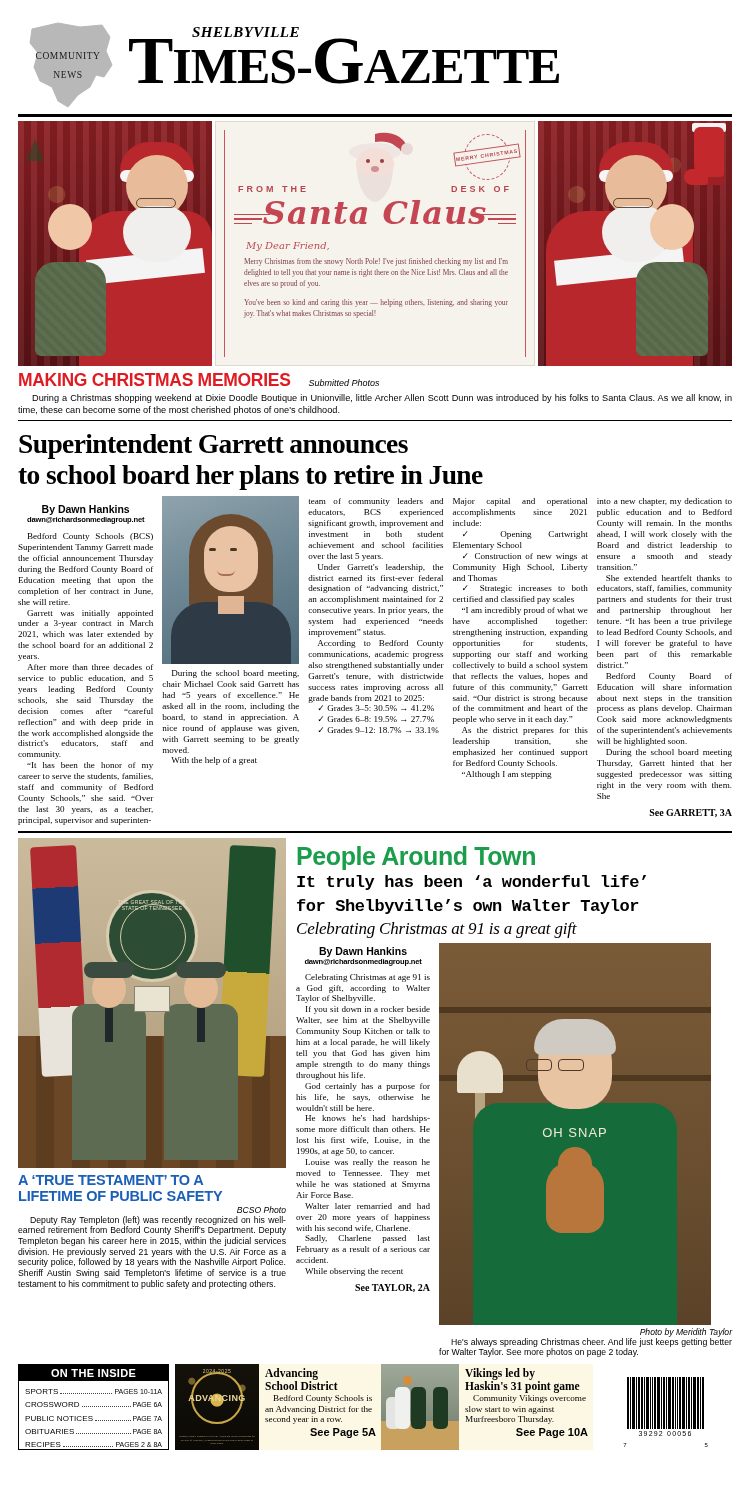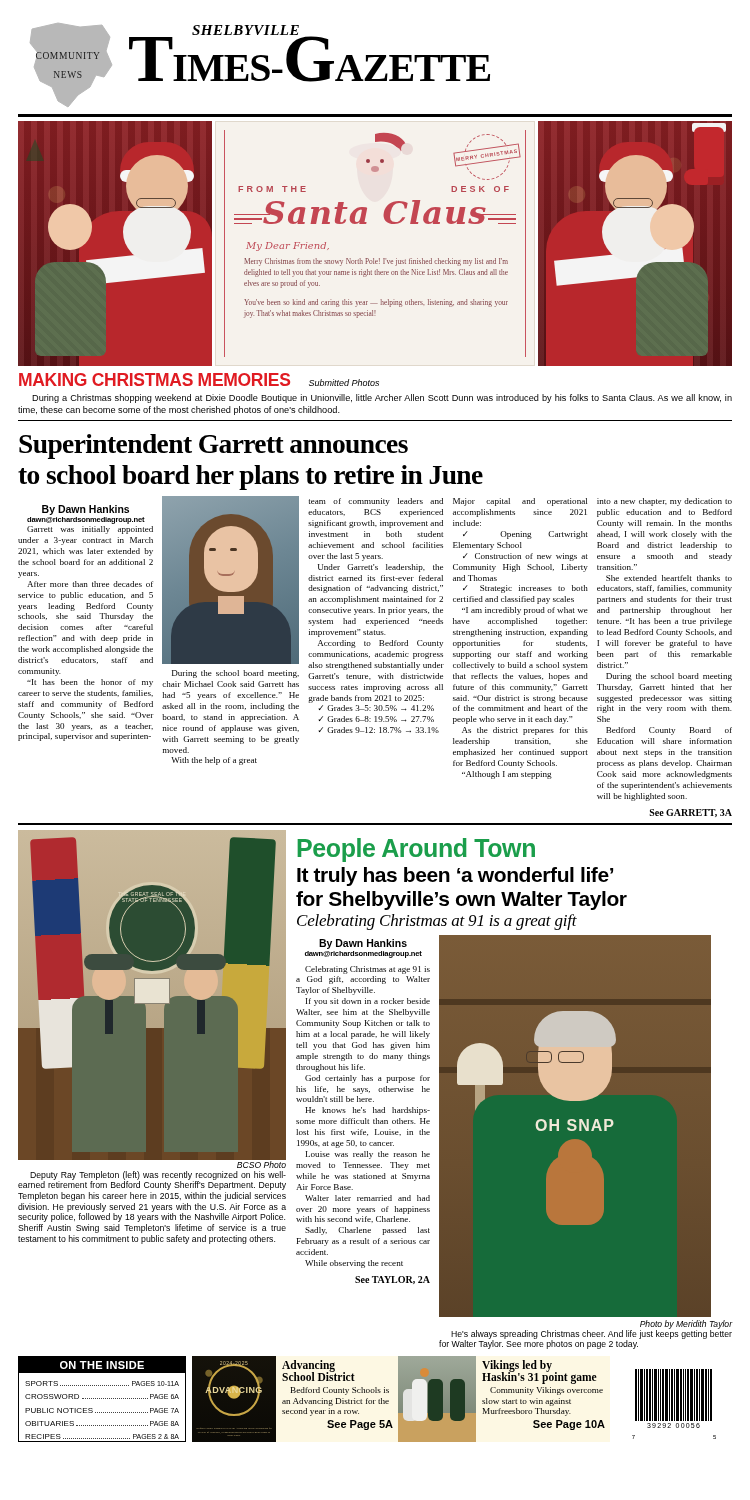--- a/index.html
+++ b/index.html
@@ -17,21 +17,21 @@
   .masthead { display: flex; align-items: center; height: 112px; padding-top: 14px; }
   .state-logo { width: 104px; height: 96px; position: relative; flex: 0 0 104px; }
   .state-logo svg { position: absolute; left: 0; top: 0; }
   .logo-text { position: absolute; left: 8px; top: 32px; width: 84px; text-align: center;
     font-family: "Liberation Serif", serif; font-size: 9.5px; letter-spacing: .6px; line-height: 19px; color: #1a1a1a; }
   .title-wrap { flex: 1; position: relative; padding-left: 6px; }
   .kicker { position: absolute; left: 70px; top: 6px; font-style: italic; font-weight: bold;
     font-size: 15px; letter-spacing: .5px; font-family: "Liberation Serif", serif; }
   .title-main { font-family: "Liberation Serif", serif; font-weight: bold; font-size: 68px;
     line-height: 84px; letter-spacing: -1px; white-space: nowrap; }
-  .title-main .sc { font-size: 40px; }
+  .title-main .sc { font-size: 50px; }
 
   .rule-thick { border-top: 2.5px solid #000; margin-top: 2px; }
   .dateline { display: flex; align-items: baseline; justify-content: space-between;
     padding: 3px 2px 4px; font-size: 12.5px; }
   .price { font-weight: bold; font-size: 14px; }
   .price sup { font-size: 8px; vertical-align: super; }
   .date-center { font-weight: bold; font-size: 13.5px; letter-spacing: .2px; }
   .site { font-size: 12.5px; }
   .rule-thin { border-top: 1.5px solid #000; }
 
@@ -146,21 +146,21 @@
   .pt-body { position: absolute; left: 50%; transform: translateX(-50%); bottom: 0;
     width: 120px; height: 62px; background: #2e3a46; border-radius: 34px 34px 0 0; }
   .pt-neck { position: absolute; left: 50%; transform: translateX(-50%); bottom: 50px;
     width: 26px; height: 18px; background: #dfb596; }
   .jump { text-align: right; font-family: "Liberation Serif", serif; font-weight: bold;
     font-size: 10px; margin-top: 5px; }
 
   
   .sec-banner { color: #1b9e4b; font-family: "Liberation Sans", sans-serif; font-weight: bold;
     font-size: 25px; letter-spacing: -.4px; margin-top: 4px; }
-  .art2-head { font-family: Liberation Sans, sans-serif; font-weight: bold; font-size: 21px;
+  .art2-head { font-family: Liberation Mono, monospace; font-weight: bold; font-size: 17px;
     line-height: 24px; letter-spacing: -.4px; }
   .art2-sub { font-family: "Liberation Serif", serif; font-style: italic; font-size: 17px;
     line-height: 20px; letter-spacing: -.2px; }
 
   
   .mid { display: flex; gap: 10px; margin-top: 5px; }
   .mid-left { width: 268px; }
   .mid-right { flex: 1; }
 
   .flagphoto { width: 268px; height: 330px; position: relative; overflow: hidden;
@@ -216,26 +216,26 @@
     width: 82px; height: 36px; background: #cfcac2; border-radius: 41px 41px 10px 10px; }
   .tp-glass { position: absolute; top: 34px; width: 26px; height: 12px; border: 1.5px solid #4a3a2c; border-radius: 4px; }
   .tp-glass.l { left: 56px; } .tp-glass.r { left: 88px; }
   .tp-sweater { position: absolute; left: 50%; transform: translateX(-50%); top: 78px;
     width: 204px; height: 226px; background: #166b3a; border-radius: 26px 26px 0 0; }
   .tp-gingerbread { position: absolute; left: 50%; transform: translateX(-50%); top: 58px;
     width: 58px; height: 72px; background: #b9763c; border-radius: 26px 26px 16px 16px; }
   .tp-gb-head { position: absolute; left: 50%; transform: translateX(-50%); top: -14px;
     width: 34px; height: 34px; background: #b9763c; border-radius: 50%; }
   .tp-text { position: absolute; left: 50%; transform: translateX(-50%); top: 22px;
-    font-family: "Liberation Sans", sans-serif; font-weight: bold; font-size: 16px; color: #f0e9d8;
+    font-family: "Liberation Sans", sans-serif; font-weight: normal; font-size: 13px; color: #f0e9d8;
     letter-spacing: 1px; white-space: nowrap; text-align: right; }
 
   
   .bottombar { display: flex; gap: 6px; margin-top: 6px; height: 86px; }
-  .inside-box { width: 168px; border: 1.2px solid #000; }
+  .inside-box { width: 151px; border: 1.2px solid #000; }
   .inside-title { background: #000; color: #fff; font-family: "Liberation Sans", sans-serif;
     font-weight: bold; font-size: 11px; text-align: center; letter-spacing: .3px; padding: 2px 0; }
   .inside-list { padding: 4px 6px 0; }
   .inside-row { display: flex; align-items: baseline; font-family: "Liberation Sans", sans-serif;
     font-size: 8px; line-height: 13.3px; }
   .inside-row .nm { letter-spacing: .1px; }
   .inside-row .dots { flex: 1; border-bottom: 1px dotted #444; margin: 0 2px 2.5px; }
   .inside-row .pg { font-size: 7px; }
 
   .promo { display: flex; background: #fdf8e3; height: 86px; }
@@ -388,20 +388,21 @@
 
   <div class="art1-head">
     <div>Superintendent Garrett announces</div>
     <div>to school board her plans to retire in June</div>
   </div>
 
   <div class="cols5">
     <div class="col">
       <div class="byline">By Dawn Hankins</div>
       <div class="byline-mail">dawn@richardsonmediagroup.net</div>
+      <p style="margin-top:7px">Bedford County Schools (BCS) Superintendent Tammy Garrett made the official announcement Thursday during the Bedford County Board of Education meeting that upon the completion of her contract in June, she will retire.</p>
       <p>Garrett was initially appointed under a 3-year contract in March 2021, which was later extended by the school board for an additional 2 years.</p>
       <p>After more than three decades of service to public education, and 5 years leading Bedford County schools, she said Thursday the decision comes after “careful reflection” and with deep pride in the work accomplished alongside the district's educators, staff and community.</p>
       <p>“It has been the honor of my career to serve the students, families, staff and community of Bedford County Schools,” she said. “Over the last 30 years, as a teacher, principal, supervisor and superinten-</p>
     </div>
 
     <div class="col">
       <div class="portrait">
         <div class="pt-hair"></div>
         <div class="pt-body"></div>
         <div class="pt-neck"></div>
@@ -429,22 +430,22 @@
       <p class="bullet">✓ Construction of new wings at Community High School, Liberty and Thomas</p>
       <p class="bullet">✓ Strategic increases to both certified and classified pay scales</p>
       <p>“I am incredibly proud of what we have accomplished together: strengthening instruction, expanding opportunities for students, supporting our staff and working collectively to build a school system that reflects the values, hopes and future of this community,” Garrett said. “Our district is strong because of the commitment and heart of the people who serve in it each day.”</p>
       <p>As the district prepares for this leadership transition, she emphasized her continued support for Bedford County Schools.</p>
       <p>“Although I am stepping</p>
     </div>
 
     <div class="col">
       <p class="noind">into a new chapter, my dedication to public education and to Bedford County will remain. In the months ahead, I will work closely with the Board and district leadership to ensure a smooth and steady transition.”</p>
       <p>She extended heartfelt thanks to educators, staff, families, community partners and students for their trust and partnership throughout her tenure. “It has been a true privilege to lead Bedford County Schools, and I will forever be grateful to have been part of this remarkable district.”</p>
+      <p>Bedford County Board of Education will share information about next steps in the transition process as plans develop. Chairman Cook said more acknowledgments of the superintendent's achievements will be highlighted soon.</p>
       <p>During the school board meeting Thursday, Garrett hinted that her suggested predecessor was sitting right in the very room with them. She</p>
-      <p>Bedford County Board of Education will share information about next steps in the transition process as plans develop. Chairman Cook said more acknowledgments of the superintendent's achievements will be highlighted soon.</p>
       <div class="jump">See GARRETT, 3A</div>
     </div>
   </div>
 
   <div class="rule-thick" style="margin-top:5px"></div>
 
   <div class="mid">
     <div class="mid-left">
       <div class="flagphoto">
         <div class="fp-wall"></div>
@@ -461,20 +462,24 @@
           <div class="fpp-hat"></div>
           <div class="fpp-tie"></div>
         </div>
         <div class="fp-person r">
           <div class="fpp-body"></div>
           <div class="fpp-head"></div>
           <div class="fpp-hat"></div>
           <div class="fpp-tie"></div>
         </div>
         <div class="fp-plaque"></div>
+      </div>
+      <div class="cap2-head">
+        <div>A ‘TRUE TESTAMENT’ TO A</div>
+        <div>LIFETIME OF PUBLIC SAFETY</div>
       </div>
       <div class="cap2-credit">BCSO Photo</div>
       <div class="cap2-text">
         <span style="padding-left:12px">Deputy Ray Templeton (left) was recently recognized on his well-earned retirement from Bedford County Sheriff's Department. Deputy Templeton began his career here in 2015, within the judicial services division. He previously served 21 years with the U.S. Air Force as a security police, followed by 18 years with the Nashville Airport Police. Sheriff Austin Swing said Templeton's lifetime of service is a true testament to his commitment to public safety and protecting others.</span>
       </div>
     </div>
 
     <div class="mid-right">
       <div class="sec-banner">People Around Town</div>
       <div class="art2-head">

